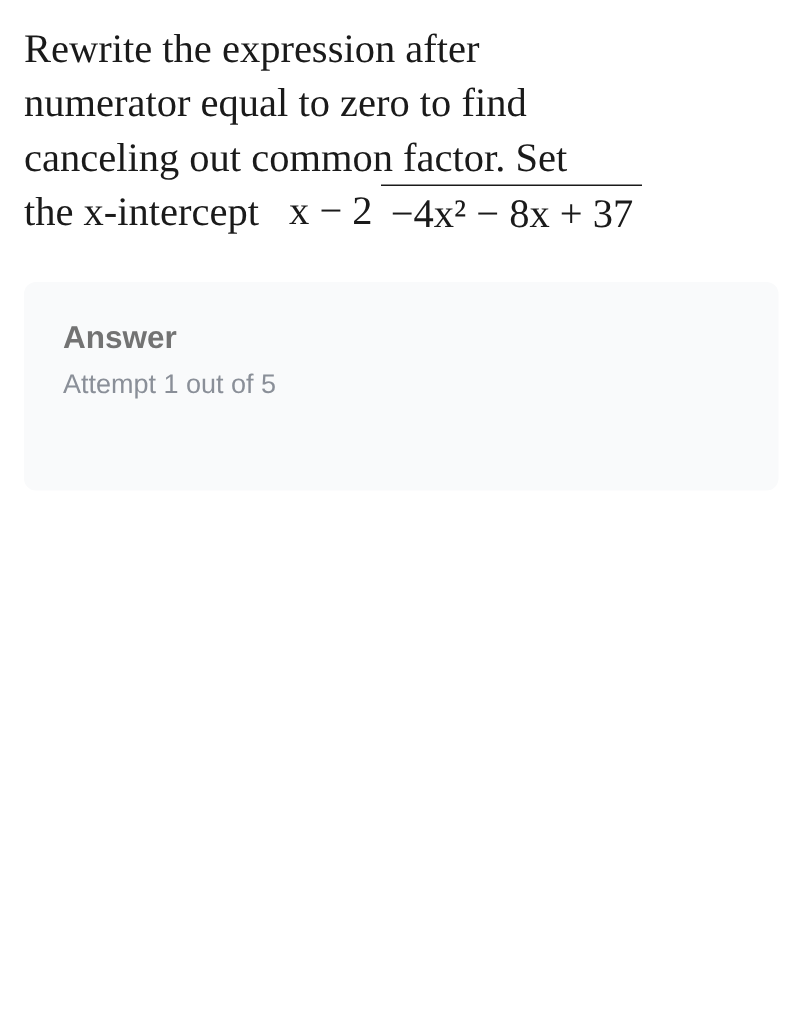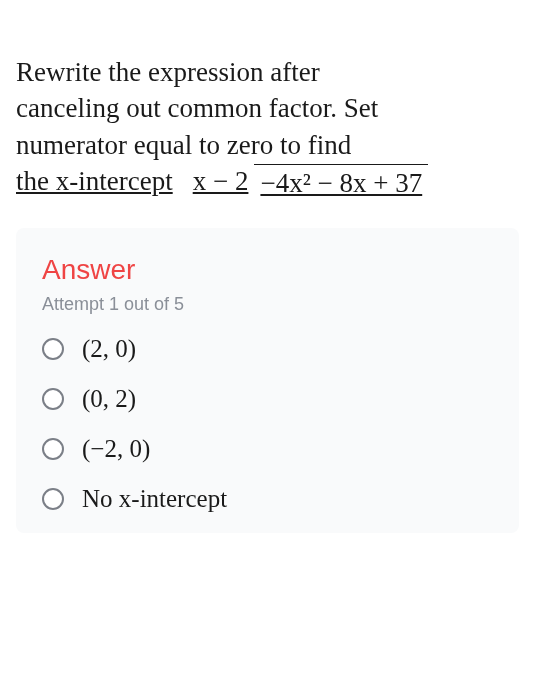--- a/index.html
+++ b/index.html
@@ -8,27 +8,25 @@
   width: 535px;
   height: 674px;
   background: #ffffff;
   color: #1a1a1a;
   padding: 14px 16px;
 }
 .question {
   font-size: 27px;
   line-height: 1.35;
   margin-bottom: 28px;
-  margin-top: 40px;
 }
 .inline-row {
   display: flex;
-  align-items: flex-end;
+  align-items: flex-start;
   gap: 14px;
-  text-decoration: underline;
 }
 .fraction {
   display: inline-flex;
   flex-direction: row;
   align-items: center;
   font-family: 'Cambria Math', 'Times New Roman', serif;
   font-size: 27px;
   line-height: 1.2;
 }
 .fraction .num { padding: 0 6px 2px 6px; }
@@ -37,30 +35,30 @@
   padding: 2px 6px 0 6px;
 }
 .answer-card {
   background: #f9fafb;
   border-radius: 8px;
   padding: 26px 26px 20px 26px;
   margin-top: 28px;
 }
 .answer-title {
   font-family: -apple-system, BlinkMacSystemFont, 'Segoe UI', Arial, sans-serif;
-  font-weight: 400;
-  font-size: 28px;
-  color: #ef4444;
+  font-weight: 700;
+  font-size: 21px;
+  color: #737373;
   margin-bottom: 8px;
 }
 .attempt {
   font-family: -apple-system, BlinkMacSystemFont, 'Segoe UI', Arial, sans-serif;
   font-size: 18px;
   color: #8a8f98;
-  margin-bottom: 20px;
+  margin-bottom: 40px;
 }
 .options { display: flex; flex-direction: column; gap: 22px; }
 .option {
   display: flex;
   align-items: center;
   gap: 18px;
   cursor: pointer;
   font-size: 25px;
 }
 .radio {
@@ -76,46 +74,28 @@
 }
 .opt-label.text {
   font-family: Georgia, 'Times New Roman', serif;
 }
 </style>
 </head>
 <body>
 
 <div class="question">
   <div>Rewrite the expression after</div>
+  <div>numerator equal to zero to find</div>
   <div>canceling out common factor. Set</div>
-  <div>numerator equal to zero to find</div>
   <div class="inline-row">
     <span>the x-intercept</span>
     <span class="fraction">
       <span class="num">x − 2</span>
       <span class="den">−4x² − 8x + 37</span>
     </span>
   </div>
 </div>
 
 <div class="answer-card">
   <div class="answer-title">Answer</div>
   <div class="attempt">Attempt 1 out of 5</div>
 
-  <div class="options">
-    <label class="option">
-      <span class="radio"></span>
-      <span class="opt-label">(2, 0)</span>
-    </label>
-    <label class="option">
-      <span class="radio"></span>
-      <span class="opt-label">(0, 2)</span>
-    </label>
-    <label class="option">
-      <span class="radio"></span>
-      <span class="opt-label">(−2, 0)</span>
-    </label>
-    <label class="option">
-      <span class="radio"></span>
-      <span class="opt-label text">No x-intercept</span>
-    </label>
-  </div>
 </div>
 
 </body></html>

